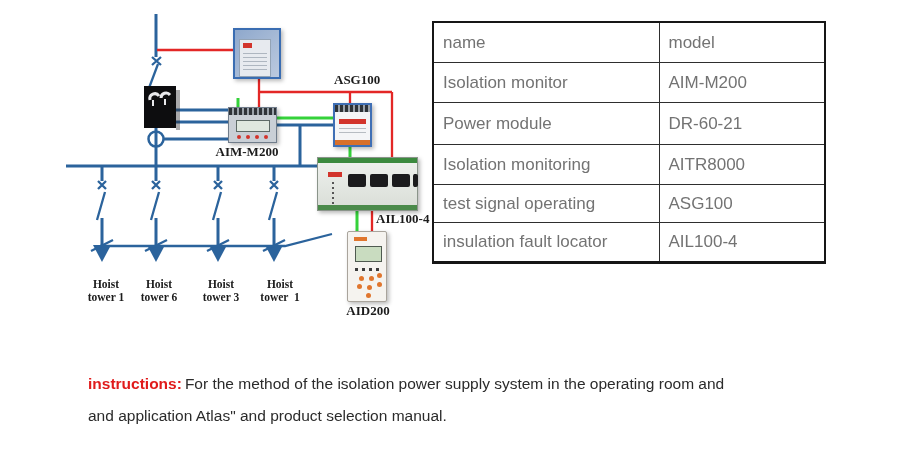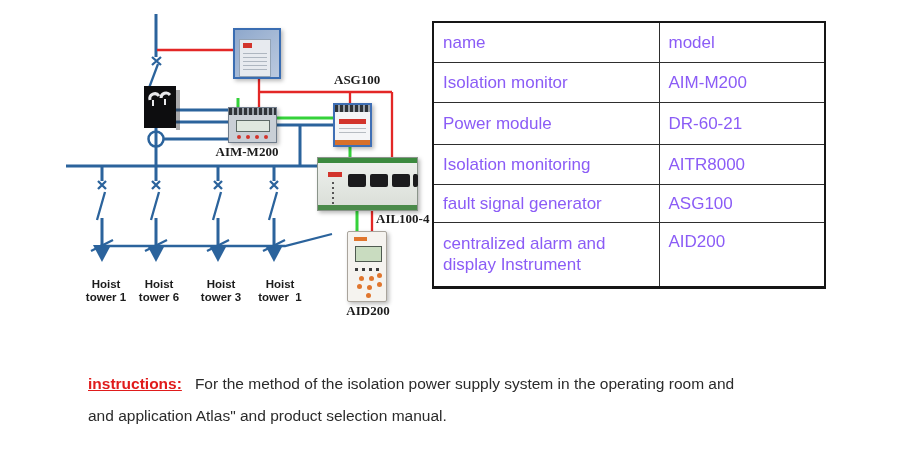--- a/index.html
+++ b/index.html
@@ -43,36 +43,36 @@
       background:repeating-linear-gradient(180deg,#555 0 2px,transparent 2px 5px);}
   .aid{left:347px;top:231px;width:40px;height:71px;background:#f5f3ef;border:1px solid #a9a49c;border-radius:2px;}
   .aid-brand{position:absolute;left:6px;top:5px;width:13px;height:4px;background:#e0762e;}
   .aid-lcd{position:absolute;left:7px;top:14px;width:25px;height:14px;background:#c9dcc0;
       border:1px solid #4f5a50;}
   .aid-keys{position:absolute;left:7px;top:36px;width:26px;height:3px;
       background:repeating-linear-gradient(90deg,#3c3c3c 0 3px,transparent 3px 7px);}
   
   .dlabel{position:absolute;font-family:"Liberation Serif",serif;font-weight:600;
       color:#1c1c1c;font-size:13px;white-space:nowrap;}
-  .tower{position:absolute;width:60px;text-align:center;font-family:Liberation Sans, sans-serif;
+  .tower{position:absolute;width:60px;text-align:center;font-family:Liberation Serif, serif;
       font-weight:600;font-size:11.5px;line-height:13px;color:#1c1c1c;}
   .tower span{display:block;white-space:pre;}
   
   table.spec{position:absolute;left:432px;top:21px;width:394px;border-collapse:collapse;
-      font-size:17px;color:#8b5cf6;background:#fff;}
+      font-size:17px;color:#737373;background:#fff;}
   table.spec{border:2px solid #161616;border-bottom-width:3px;}
   table.spec th,table.spec td{border:1px solid #2e2e2e;font-weight:normal;text-align:left;
       padding:2px 6px 2px 9px;vertical-align:middle;line-height:21px;}
   col.c-name{width:226px;}
   tr.r-h{height:40px;} tr.r0{height:40px;} tr.r1{height:42px;} tr.r2{height:40px;}
   tr.r3{height:37px;} tr.r4{height:38px;} tr.r5{height:40px;} tr.r6{height:65px;}
   
   .instructions{position:absolute;left:88px;top:368px;width:760px;font-size:15.5px;
       line-height:31.5px;color:#2b2b2b;}
-  .instructions .red{color:var(--accent-red);font-weight:bold;margin-right:13px;text-decoration:underline;}
+  .instructions .red{color:var(--accent-red);font-weight:bold;margin-right:3px;}
 </style>
 </head>
 <body>
 
 <div class="stage">
 
   <svg class="schematic" width="440" height="340" viewBox="0 0 440 340">
 
     <g>
       <path class="wb w3" d="M156 14 V57"></path>
@@ -219,26 +219,26 @@
     </tr>
     <tr class="r1">
       <td>Power module</td>
       <td>DR-60-21</td>
     </tr>
     <tr class="r2">
       <td>Isolation monitoring</td>
       <td>AITR8000</td>
     </tr>
     <tr class="r4">
-      <td>fault signal generator</td>
+      <td>test signal operating</td>
       <td>ASG100</td>
     </tr>
-    <tr class="r6">
-      <td style="vertical-align:middle;">centralized alarm and display Instrument</td>
-      <td style="vertical-align:top;padding-top:8px;">AID200</td>
+    <tr class="r5">
+      <td>insulation fault locator</td>
+      <td>AIL100-4</td>
     </tr>
   </tbody>
     </table>
 
   <div class="instructions">
     <div>
       <span class="red">instructions:</span><span>For the method of the isolation power supply system in the operating room and</span>
     </div>
     <div>and application Atlas" and product selection manual.</div>
   </div>

